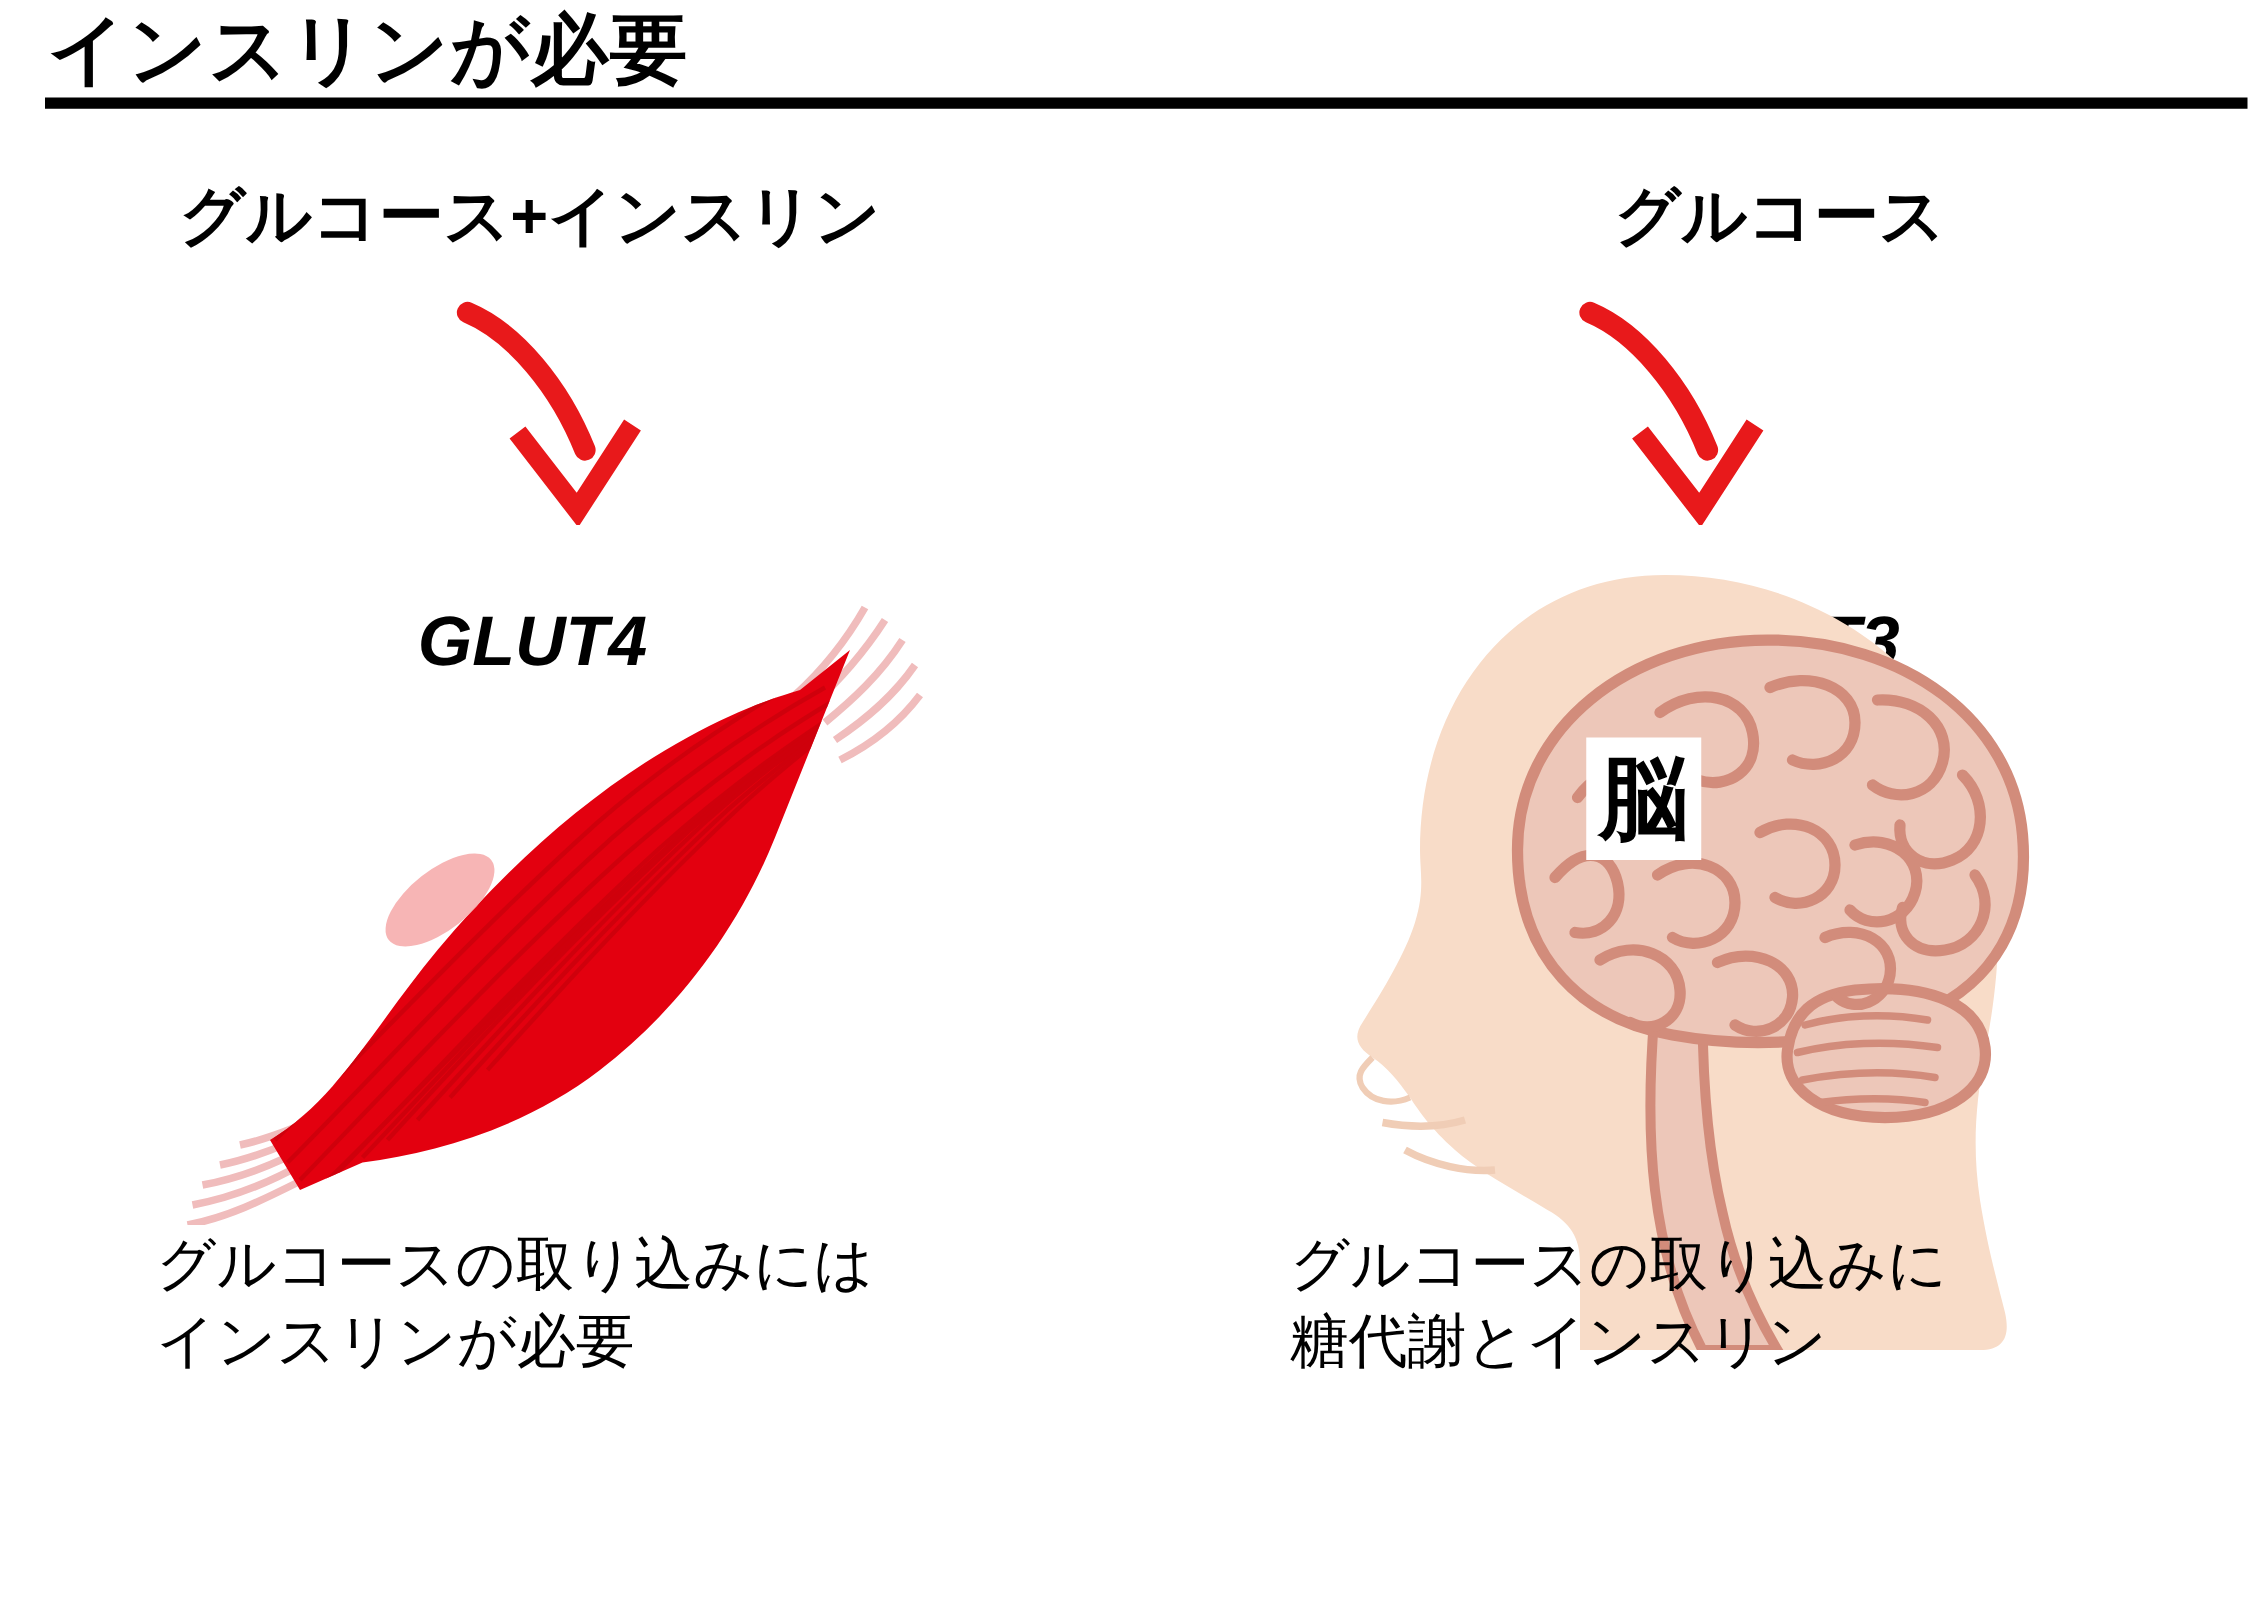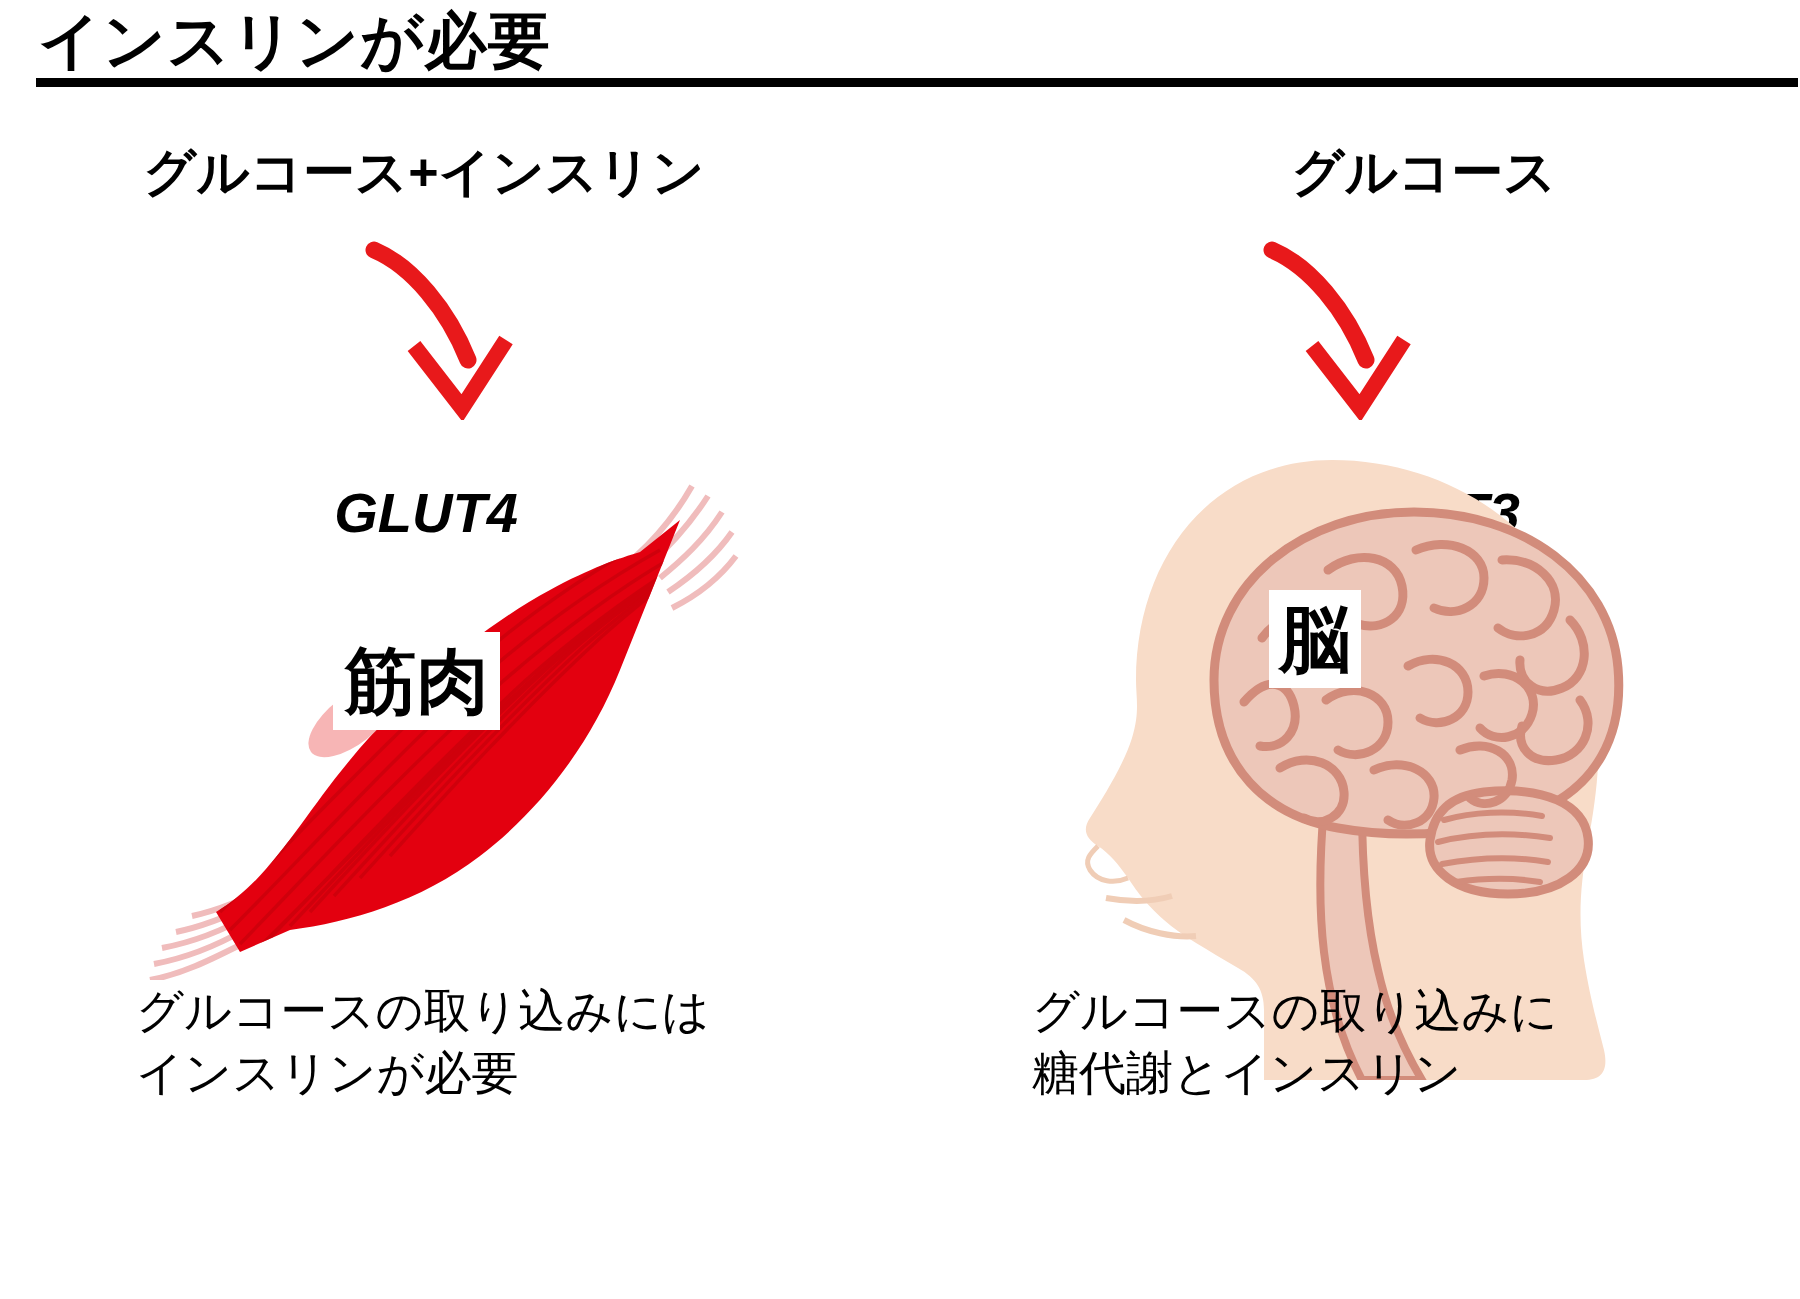--- a/index.html
+++ b/index.html
@@ -132,21 +132,21 @@
   
   .caption {
     position: absolute;
     top: 870px;
     font-size: 47px;
     font-weight: normal;
     line-height: 1.32;
     letter-spacing: 0px;
     white-space: pre-line;
   }
-  #muscle-caption { left: 136px; }
+  #muscle-caption { left: 125px; }
   #brain-caption  { left: 100px; }
 </style>
 </head>
 <body>
 
 <div id="slide-title">インスリンが必要</div>
 <div id="title-rule"></div>
 
 <div class="column" id="column-muscle">
 
@@ -217,23 +217,20 @@
         <path d="M190 452 C 254 382, 340 288, 432 204 C 484 158, 534 122, 574 96"></path>
         <path d="M214 436 C 276 368, 358 278, 446 196 C 496 152, 544 118, 580 92"></path>
         <path d="M240 418 C 300 352, 378 266, 462 188 C 510 146, 554 114, 588 88"></path>
         <path d="M270 396 C 326 334, 398 254, 478 180 C 522 140, 564 110, 594 84"></path>
       </g>
 
       <ellipse cx="232" cy="260" rx="52" ry="24" transform="rotate(-38 232 260)" fill="#f6a8a8" opacity="0.85"></ellipse>
     </svg>
   </div>
 
-  <div class="name-plate" id="muscle-name-plate">
-    <span>筋肉</span>
-  </div>
 
   <div class="caption" id="muscle-caption">グルコースの取り込みには
 インスリンが必要</div>
 </div>
 
 <div class="column" id="column-brain">
 
   <div class="column-heading">グルコース</div>
 
   <div class="arrow-wrap">

